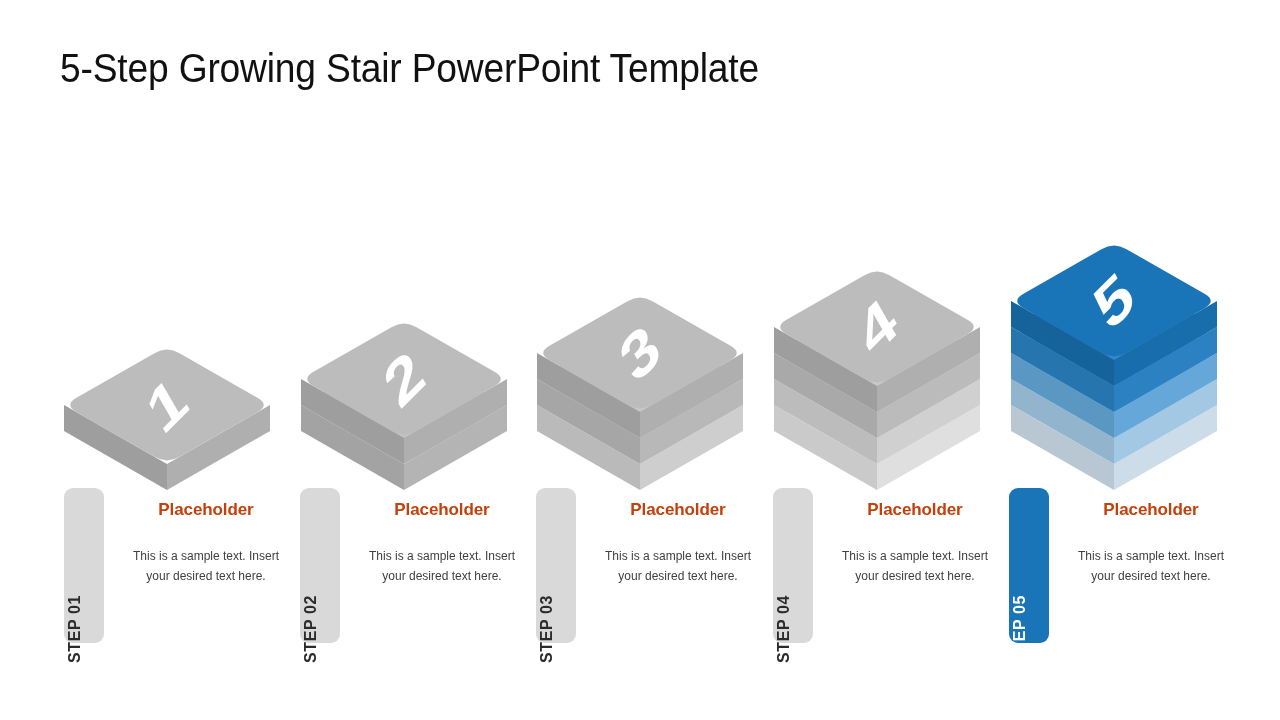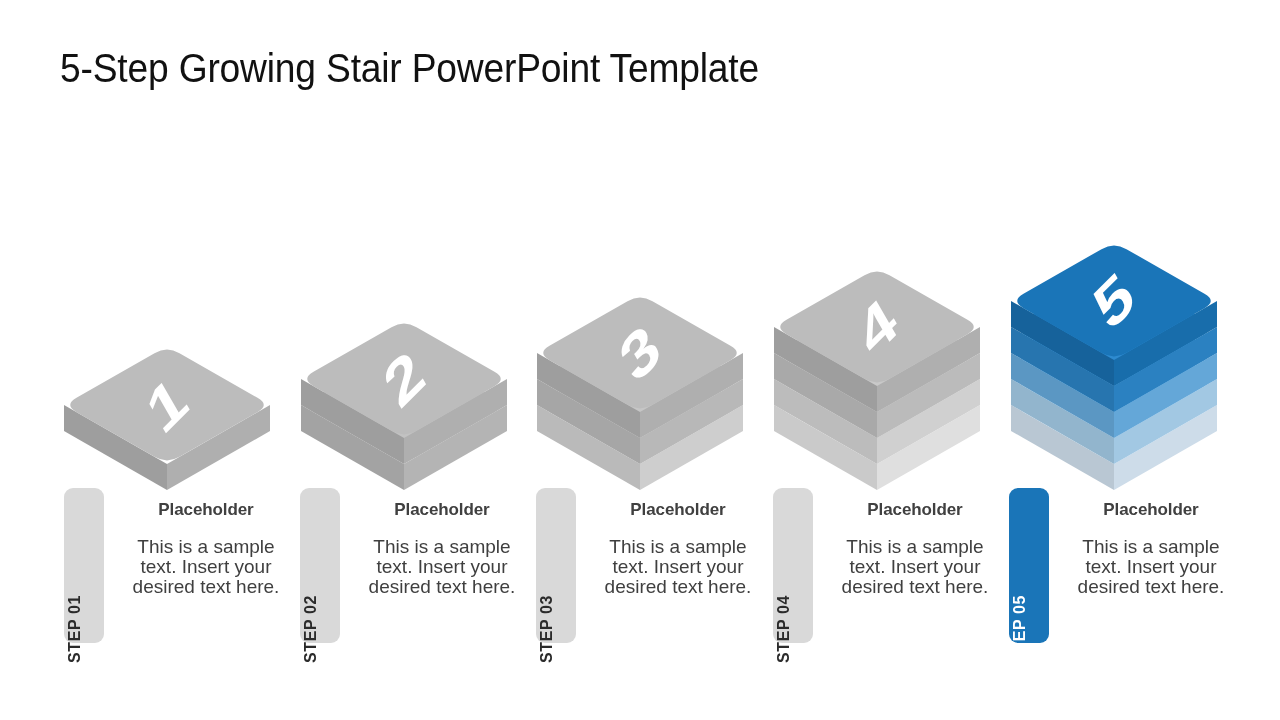--- a/index.html
+++ b/index.html
@@ -36,25 +36,25 @@
     transform-origin:center bottom;
     white-space:nowrap;
     font-size:16px;font-weight:700;letter-spacing:0.6px;
     color:#2b2b2b;
   }
   .chip.active{background:#1a75b8;}
   .chip.active .chip-label{color:#ffffff;}
 
   .ctext{margin-left:16px;width:172px;text-align:center;padding-top:12px;}
   .ctext h3{
-    margin:0 0 17px 0;font-size:17px;font-weight:700;color:#404040;
+    margin:0 0 26px 0;font-size:17px;font-weight:700;color:#c2410c;
     letter-spacing:-0.1px;
   }
   .ctext p{
-    margin:0;font-size:19px;line-height:20px;color:#3f3f3f;
+    margin:0;font-size:12px;line-height:20px;color:#3f3f3f;
   }
 </style>
 </head>
 <body>
 
 <div class="slide">
 
   <div class="title">5-Step Growing Stair PowerPoint Template</div>
 
   <div class="stage" id="stage">

